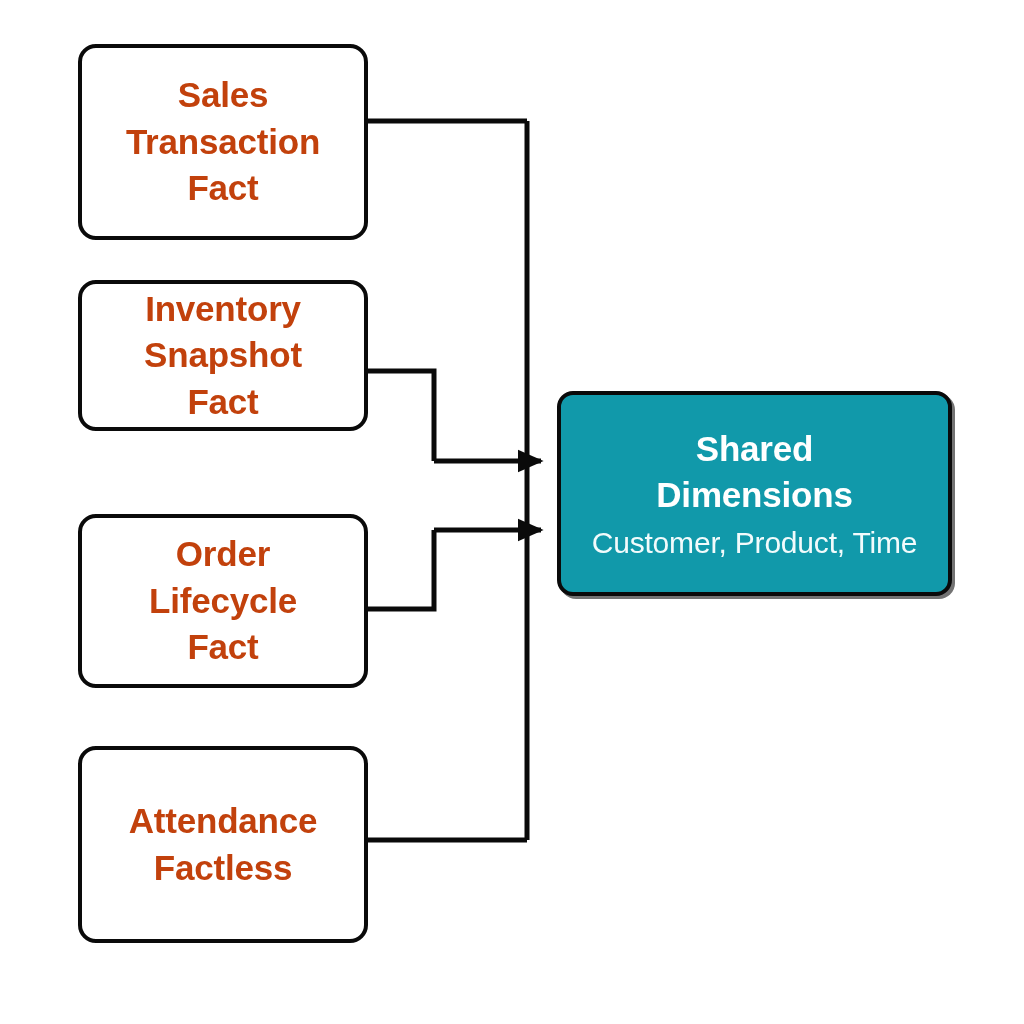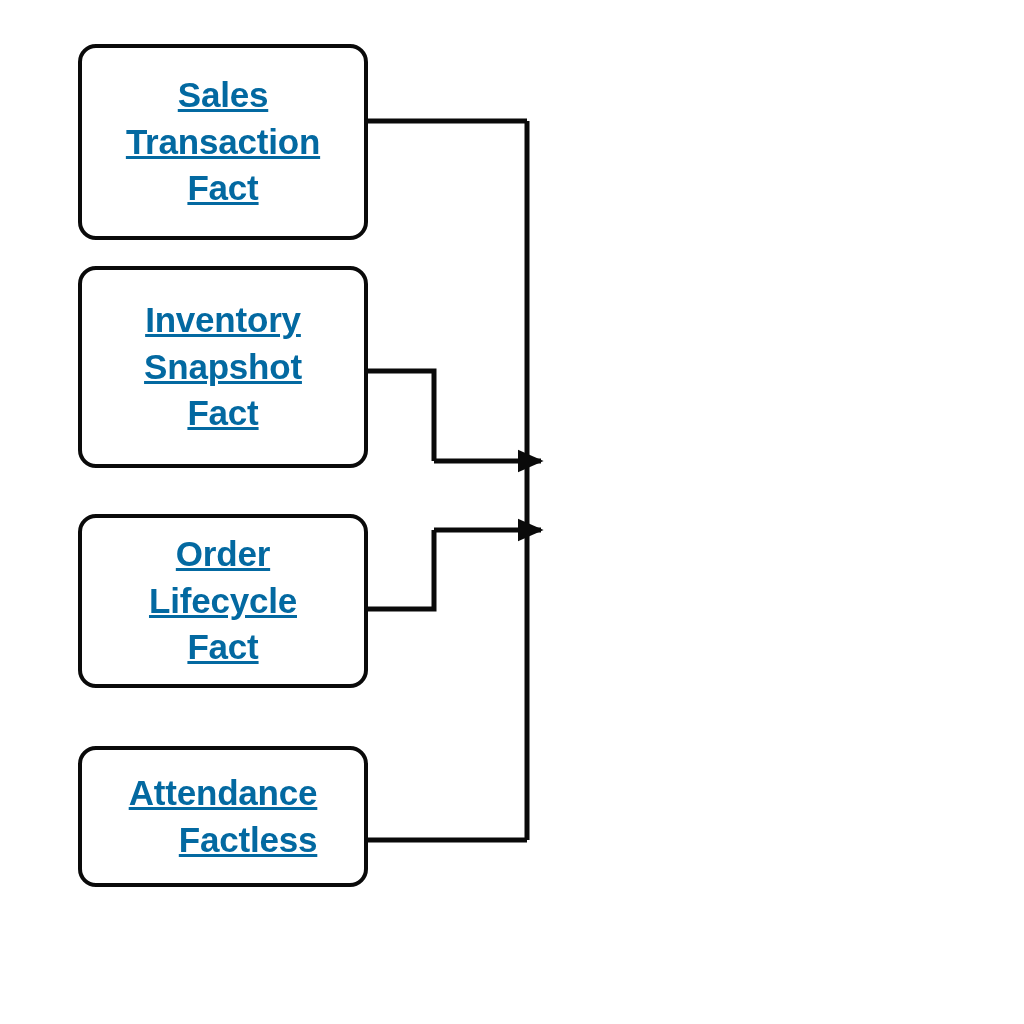--- a/index.html
+++ b/index.html
@@ -39,30 +39,29 @@
     background: #ffffff;
     border: 4px solid #0a0a0a;
     border-radius: 18px;
     left: 78px;
     width: 290px;
   }
   .fact-label {
     font-weight: bold;
     font-size: 35px;
     line-height: 1.33;
-    color: #0369a1;
+    color: #c2410c;
     letter-spacing: -0.2px;
     white-space: pre-line;
     padding: 0 8px;
-    text-decoration: underline;
   }
   #node-sales   { top: 44px;  height: 196px; }
-  #node-inventory { top: 266px; height: 202px; }
+  #node-inventory { top: 280px; height: 151px; }
   #node-order   { top: 514px; height: 174px; }
-  #node-attendance { top: 746px; height: 141px; text-align: right; }
+  #node-attendance { top: 746px; height: 197px; }
 
   #node-shared {
     left: 557px;
     top: 391px;
     width: 395px;
     height: 205px;
     background: #1199aa;
     border: 4px solid #0a0a0a;
     border-radius: 16px;
     box-shadow: 3px 3px 0 rgba(0,0,0,0.55);
@@ -131,14 +130,19 @@
     <div class="fact-label">Order
 Lifecycle
 Fact</div>
   </div>
 
   <div class="node fact-node" id="node-attendance">
     <div class="fact-label">Attendance
 Factless</div>
   </div>
 
+  <div class="node" id="node-shared">
+    <div class="shared-title">Shared
+Dimensions</div>
+    <div class="shared-sub">Customer, Product, Time</div>
+  </div>
 
 </div>
 
 </body></html>

